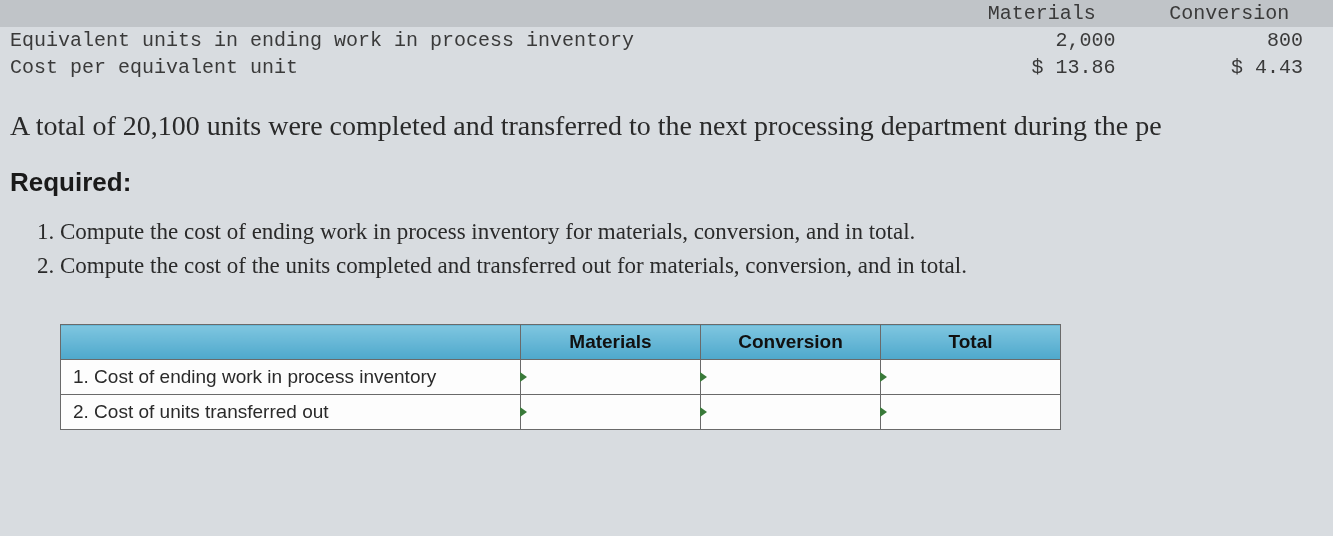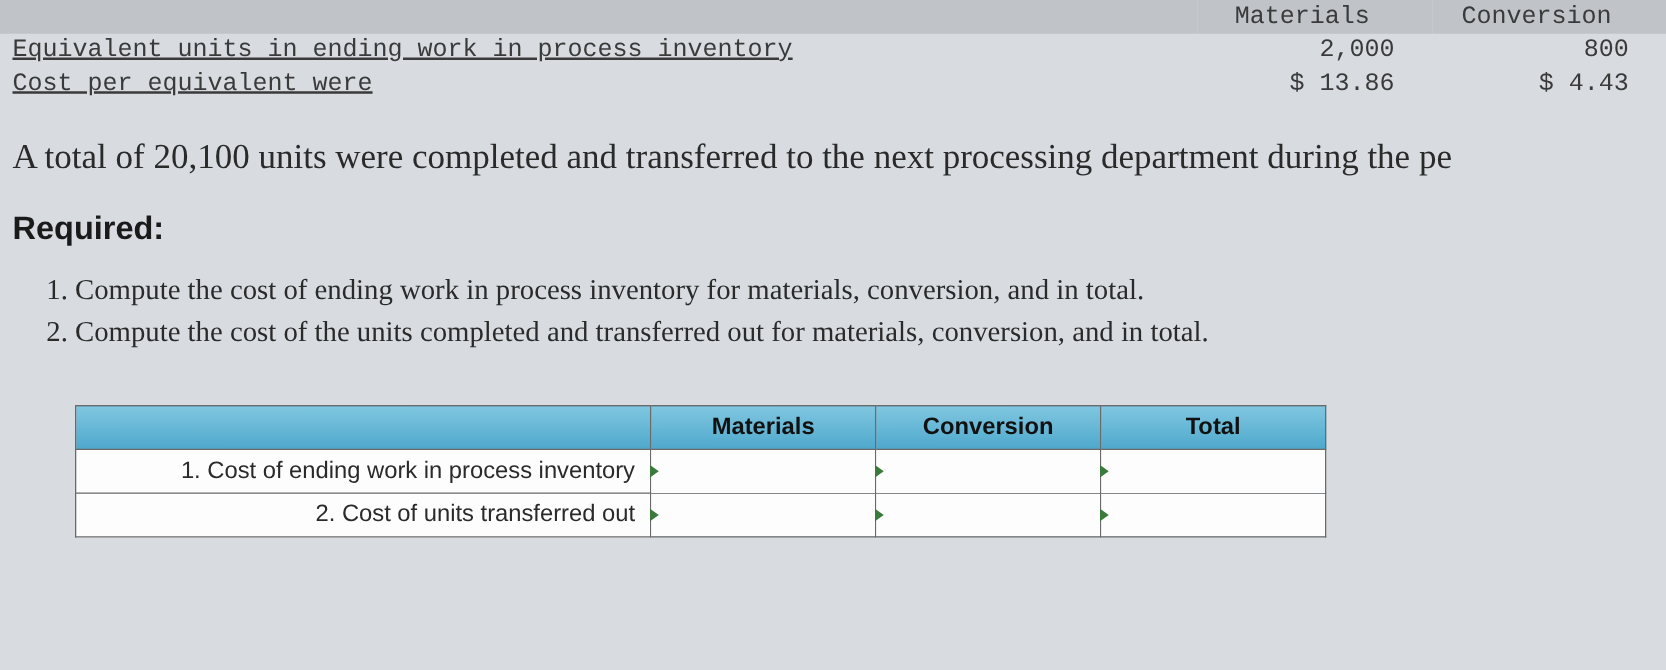--- a/index.html
+++ b/index.html
@@ -31,21 +31,20 @@
     .data-table .header-row td {
       background: #c0c4c8;
       text-align: center;
     }
     .data-table .header-row td:first-child {
       background: #c0c4c8;
     }
     .data-table .label-cell {
       text-align: left;
       width: 920px;
-      text-decoration: underline;
     }
     .data-table .num-cell {
       text-align: right;
       width: 180px;
       padding-right: 30px;
     }
     .body-text {
       font-family: "Times New Roman", serif;
       font-size: 28px;
       color: #2a2a2a;
@@ -86,21 +85,21 @@
     }
     .answer-table th {
       background: #5fb3d4;
       background: linear-gradient(#7fc6e0, #4ea8cc);
       text-align: center;
       font-weight: bold;
       color: #111;
     }
     .answer-table .row-label {
       width: 460px;
-      text-align: right;
+      text-align: left;
       font-weight: normal;
     }
     .answer-table .val-cell {
       width: 180px;
       position: relative;
     }
     .answer-table .val-cell::before {
       content: "";
       position: absolute;
       left: -1px;
@@ -122,21 +121,21 @@
     <td class="label-cell"></td>
     <td class="num-cell" style="text-align:center">Materials</td>
     <td class="num-cell" style="text-align:center">Conversion</td>
   </tr>
   <tr>
     <td class="label-cell">Equivalent units in ending work in process inventory</td>
     <td class="num-cell">2,000</td>
     <td class="num-cell">800</td>
   </tr>
   <tr>
-    <td class="label-cell">Cost per equivalent were</td>
+    <td class="label-cell">Cost per equivalent unit</td>
     <td class="num-cell">$ 13.86</td>
     <td class="num-cell">$ 4.43</td>
   </tr>
 </tbody>
   </table>
 
 <div class="body-text">A total of 20,100 units were completed and transferred to the next processing department during the pe</div>
 
 <div class="required-label">Required:</div>
 

